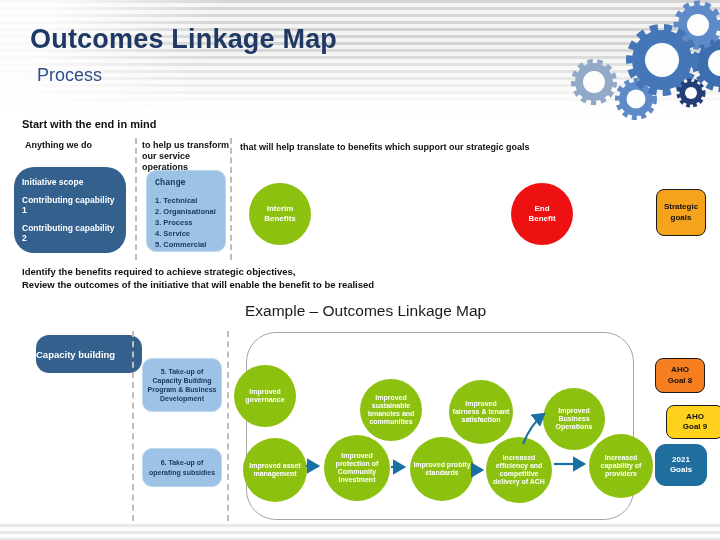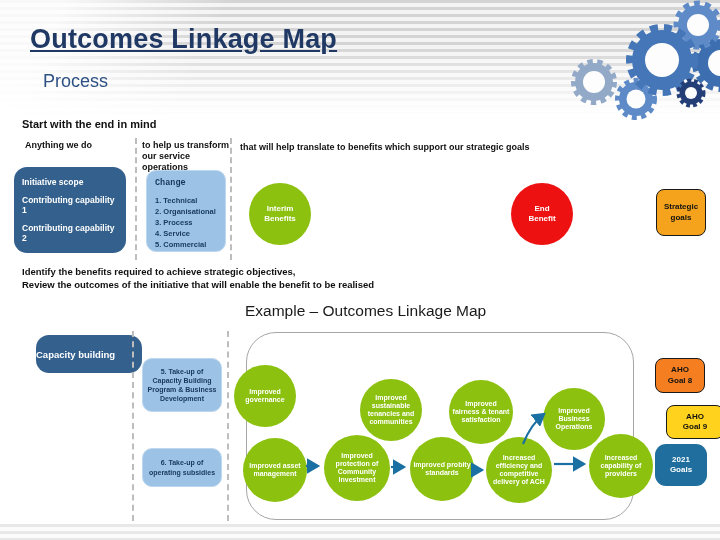--- a/index.html
+++ b/index.html
@@ -6,40 +6,40 @@
   .slide{position:relative;width:720px;height:540px;overflow:hidden;
          font-family:"Liberation Sans",sans-serif;background:#fff;}
 
   
   .header-band{position:absolute;left:0;top:0;width:720px;height:114px;
     background:repeating-linear-gradient(180deg,#d4d4d4 0 3px,#f4f4f4 3px 7px);}
   .header-fade{position:absolute;left:0;top:0;width:720px;height:114px;
     background:linear-gradient(180deg,rgba(255,255,255,0) 40%,rgba(255,255,255,.95) 95%),
                linear-gradient(115deg,rgba(255,255,255,.85) 0 8%,rgba(255,255,255,0) 30%);}
   .slide-title{position:absolute;left:30px;top:24px;margin:0;
-    font-size:27px;font-weight:bold;color:#1f3864;letter-spacing:.2px;text-decoration:underline;}
-  .slide-subtitle{position:absolute;left:31px;top:59px;margin:12px;
+    font-size:27px;font-weight:bold;color:#1f3864;letter-spacing:.2px;}
+  .slide-subtitle{position:absolute;left:31px;top:59px;margin:6px;
     font-size:18px;font-weight:normal;color:#2e5184;}
   .gears{position:absolute;right:0;top:0;}
 
   
   .footer-band{position:absolute;left:0;bottom:0;width:720px;height:16px;opacity:.75;
     background:repeating-linear-gradient(180deg,#e0e0e0 0 3px,#fafafa 3px 7px);}
 
   
   .h-small{position:absolute;font-size:11px;font-weight:bold;color:#111;}
   .col-header{position:absolute;font-size:9px;font-weight:bold;color:#111;line-height:11px;}
   .dashedline{position:absolute;width:0;border-left:2px dashed #bdbdbd;}
 
   
   .darkbox{position:absolute;background:#33608d;border-radius:13px;color:#fff;
     font-weight:bold;}
   .initiative-box{left:14px;top:167px;width:112px;height:86px;
     display:flex;flex-direction:column;justify-content:space-around;
-    padding:6px 8px;box-sizing:border-box;font-size:8.5px;}
+    padding:6px 8px;box-sizing:border-box;font-size:8.5px;border-radius:20px;}
   .lightbox{position:absolute;background:#9cc3e6;border:1px solid #bdd7ee;border-radius:10px;
     color:#17375e;box-sizing:border-box;}
   .change-box{left:146px;top:170px;width:80px;height:82px;padding:7px 8px;
     font-size:7.5px;font-weight:600;}
   .change-title{font-size:8.5px;font-weight:bold;margin-bottom:7px;font-family:Liberation Mono, monospace;}
   .change-item{line-height:11px;}
   .circle{position:absolute;border-radius:50%;display:flex;align-items:center;
     justify-content:center;text-align:center;color:#fff;}
   .green{background:#8cc110;}
   .red{background:#ee1111;}

